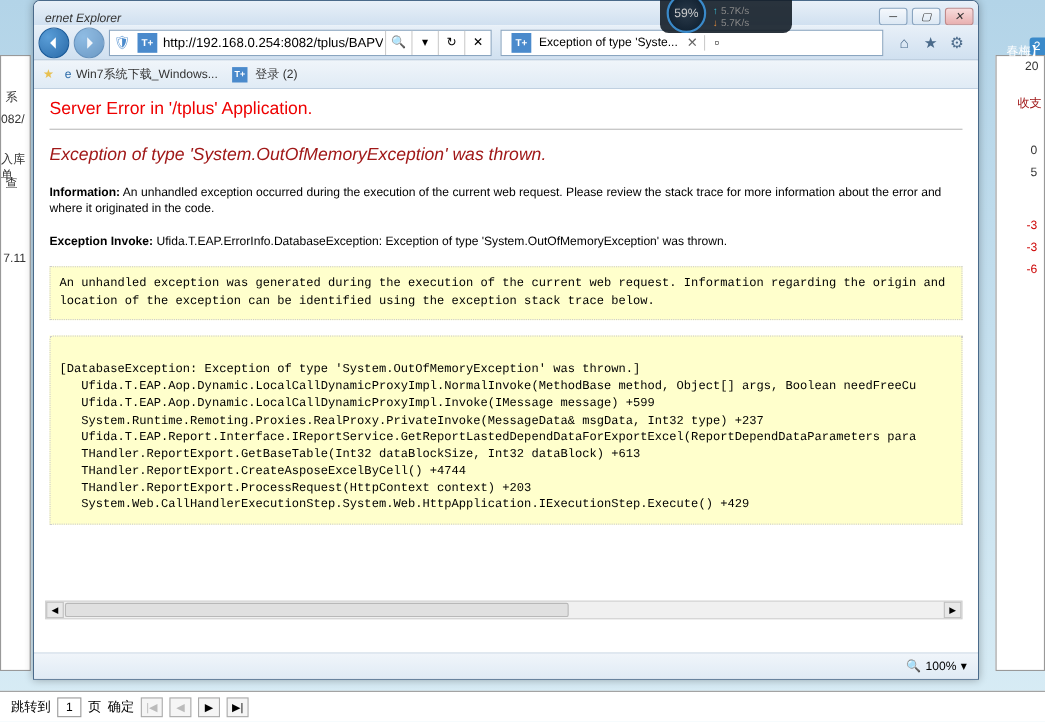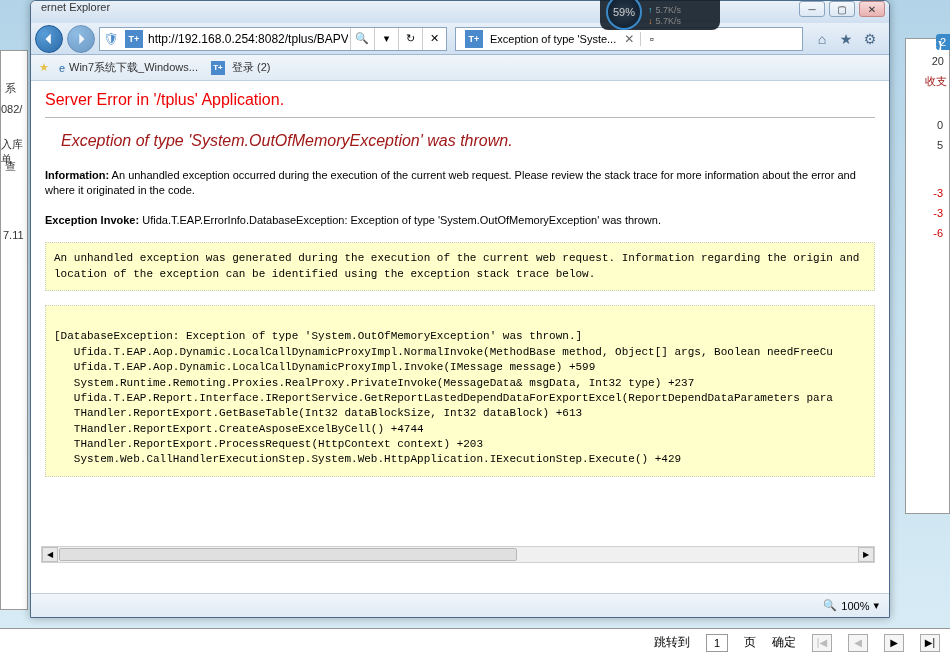--- a/index.html
+++ b/index.html
@@ -1,25 +1,25 @@
 <!DOCTYPE html>
 <html><head>
 <meta charset="utf-8">
 <style>
 * { box-sizing: border-box; margin: 0; padding: 0; }
 body { font-family: "Segoe UI", Tahoma, Arial, sans-serif; font-size: 12px; background: #fff; width: 950px; height: 656px; overflow: hidden; position: relative; }
 
 .desktop-bg { position: absolute; inset: 0; background: linear-gradient(to bottom, #b3d4e8 0%, #d8ecf5 100%); }
 .bg-panel { position: absolute; background: #fff; border: 1px solid #999; }
 .bg-panel.left { left: 0; top: 50px; width: 28px; height: 560px; font-size: 11px; }
-.bg-panel.right { right: 0; top: 38px; width: 45px; height: 476px; font-size: 11px; }
+.bg-panel.right { right: 0; top: 50px; width: 45px; height: 560px; font-size: 11px; }
 
 .ie-window { position: absolute; left: 30px; top: 0; width: 860px; height: 618px; background: #fff; border: 1px solid #4a6a8a; border-radius: 6px 6px 0 0; box-shadow: 0 0 8px rgba(0,0,0,0.3); display: flex; flex-direction: column; }
 
-.titlebar { height: 22px; background: linear-gradient(to bottom, #e8f0f8, #d0e0f0); border-radius: 5px 5px 0 0; display: flex; align-items: flex-start; justify-content: space-between; padding: 0 4px; font-size: 11px; color: #333; }
+.titlebar { height: 22px; background: linear-gradient(to bottom, #e8f0f8, #d0e0f0); border-radius: 5px 5px 0 0; display: flex; align-items: flex-end; justify-content: space-between; padding: 0 4px; font-size: 11px; color: #333; font-style: italic; }
 .titlebar-left { padding-left: 6px; }
 .win-controls { display: flex; gap: 4px; }
 .win-btn { width: 26px; height: 16px; border: 1px solid #8aa5c0; border-radius: 3px; background: linear-gradient(to bottom, #f5f8fc, #dce8f4); display: flex; align-items: center; justify-content: center; font-size: 10px; cursor: pointer; }
 .win-btn.close { background: linear-gradient(to bottom, #f8dcdc, #e8b0b0); border-color: #c08a8a; }
 
 .nav-row { height: 32px; background: linear-gradient(to bottom, #e8f0f8, #d0e0f0); display: flex; align-items: center; padding: 0 4px; gap: 4px; border-bottom: 1px solid #a0b8d0; }
 .nav-btn { width: 28px; height: 28px; border-radius: 50%; background: radial-gradient(circle at 30% 30%, #5a9ed8, #2a6aa8); border: 1px solid #1a5a98; display: flex; align-items: center; justify-content: center; color: #fff; cursor: pointer; }
 .nav-btn svg { width: 14px; height: 14px; fill: #fff; }
 .addr-wrap { flex: 1; display: flex; align-items: center; background: #fff; border: 1px solid #8aa5c0; height: 24px; }
 .addr-icon { width: 22px; display: flex; align-items: center; justify-content: center; color: #4a8acc; }
@@ -34,21 +34,21 @@
 
 .toolbar-icons { display: flex; gap: 6px; padding: 0 6px; }
 .tb-icon { width: 18px; height: 18px; display: flex; align-items: center; justify-content: center; cursor: pointer; color: #4a6a8a; font-size: 14px; }
 
 .fav-row { height: 26px; background: linear-gradient(to bottom, #f0f5fa, #e0ebf5); display: flex; align-items: center; padding: 0 8px; gap: 10px; font-size: 11px; border-bottom: 1px solid #c0d0e0; }
 .fav-item { display: flex; align-items: center; gap: 4px; cursor: pointer; color: #333; }
 
 .content { flex: 1; overflow: auto; background: #fff; padding: 10px 14px; position: relative; }
 .ysod h1 { font-family: Verdana, Arial; font-size: 16px; font-weight: normal; color: #e00; margin-bottom: 8px; }
 .ysod hr { border: none; border-top: 1px solid #bbb; margin-bottom: 14px; }
-.ysod h2 { font-family: Verdana, Arial; font-size: 16px; font-weight: normal; font-style: italic; color: #a01818; margin-bottom: 18px; margin-left: 16px; }
+.ysod h2 { font-family: Verdana, Arial; font-size: 16px; font-weight: normal; font-style: italic; color: #a01818; margin-bottom: 18px; }
 .ysod .para { font-family: Verdana, Arial; font-size: 11px; color: #000; margin-bottom: 14px; line-height: 1.4; }
 .ysod .para b { font-weight: bold; }
 .ysod .code-block { background: #ffffcc; border: 1px dotted #ccc; padding: 8px; font-family: Consolas, "Courier New", monospace; font-size: 11px; color: #000; margin-bottom: 14px; white-space: pre-wrap; line-height: 1.4; }
 .ysod .code-block.stack { white-space: pre; overflow-x: hidden; }
 .ysod .subhdr { font-family: Verdana, Arial; font-size: 11px; font-weight: bold; margin-bottom: 8px; }
 
 .hscroll-wrap { position: absolute; left: 10px; right: 14px; bottom: 30px; height: 17px; }
 .hscroll { width: 100%; height: 17px; background: #f0f0f0; border: 1px solid #d0d0d0; position: relative; }
 .hscroll-thumb { position: absolute; left: 17px; top: 1px; width: 55%; height: 13px; background: #e0e0e0; border: 1px solid #b8b8b8; border-radius: 2px; cursor: pointer; }
 .hscroll-arrow { position: absolute; top: 0; width: 16px; height: 15px; background: #e8e8e8; border: 1px solid #c0c0c0; display: flex; align-items: center; justify-content: center; font-size: 8px; cursor: pointer; }
@@ -56,21 +56,21 @@
 .hscroll-arrow.r { right: 0; }
 
 .statusbar { height: 24px; border-top: 1px solid #c0d0e0; background: linear-gradient(to bottom, #f0f5fa, #e0ebf5); display: flex; align-items: center; justify-content: flex-end; padding: 0 10px; gap: 6px; font-size: 11px; }
 .zoom-wrap { display: flex; align-items: center; gap: 4px; }
 
 .net-overlay { position: absolute; left: 600px; top: 0; width: 120px; height: 30px; background: rgba(20,30,40,0.9); border-radius: 0 0 8px 8px; display: flex; align-items: center; padding: 0 6px; gap: 6px; color: #888; font-size: 9px; z-index: 100; }
 .net-circle { width: 36px; height: 36px; border-radius: 50%; background: radial-gradient(circle, #2a3a4a, #0a1a2a); border: 2px solid #3a8aca; display: flex; align-items: center; justify-content: center; color: #ccc; font-size: 11px; margin-top: -6px; }
 .net-stats { display: flex; flex-direction: column; gap: 1px; }
 .net-stat { display: flex; align-items: center; gap: 3px; }
 
-.bottom-bar { position: absolute; bottom: 0; right: 0; left: 0; height: 28px; background: #fff; border-top: 1px solid #999; display: flex; align-items: center; justify-content: flex-end; padding: 0 10px; gap: 16px; font-size: 12px; }
+.bottom-bar { position: absolute; bottom: 0; right: 0; left: 0; height: 28px; background: #fff; border-top: 1px solid #999; display: flex; align-items: center; padding: 0 10px; gap: 6px; font-size: 12px; }
 .page-input { width: 22px; height: 18px; border: 1px solid #999; text-align: center; font-size: 11px; }
 .pager-btn { width: 20px; height: 18px; border: 1px solid #aaa; background: #f5f5f5; display: flex; align-items: center; justify-content: center; cursor: pointer; font-size: 10px; }
 .pager-btn.dis { color: #bbb; }
 
 .right-tag { position: absolute; right: 0; top: 34px; background: #3a8aca; color: #fff; padding: 2px 4px; font-size: 11px; border-radius: 3px 0 0 3px; }
 .bg-text { position: absolute; font-size: 11px; color: #333; }
 </style>
 </head>
 <body>
 

